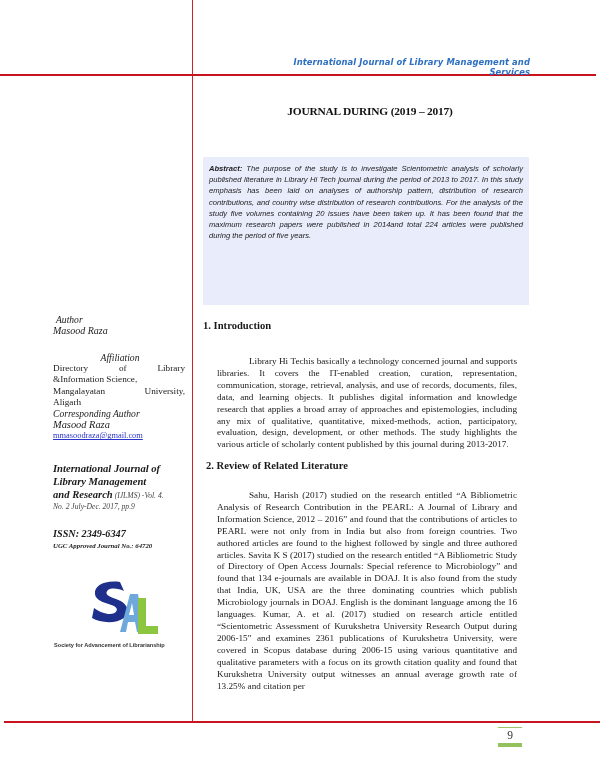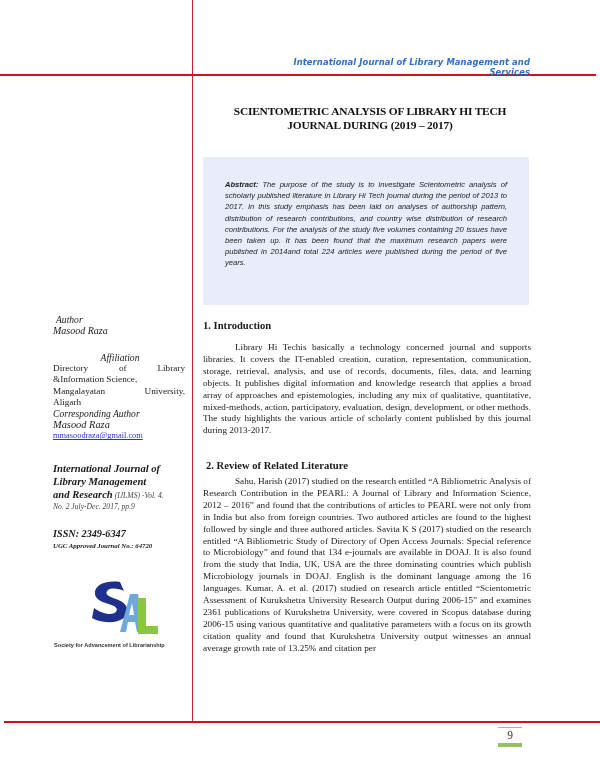--- a/index.html
+++ b/index.html
@@ -20,21 +20,21 @@
     position: absolute; left: 200px; top: 104px; width: 340px; text-align: center;
     font-weight: bold; font-size: 11.4px; line-height: 14px; color: #111; letter-spacing: -0.2px;
   }
   .abstract {
     position: absolute; left: 203px; top: 157px; width: 314px; height: 134px;
     background: #e8ecfb; padding: 6px 6px 8px 6px;
     font-family: "Liberation Sans", sans-serif; font-style: italic; font-size: 7.6px; line-height: 11.2px;
     text-align: justify; color: #222;
   }
   .abstract b { font-style: italic; }
-  .abstract p { margin: 16px; }
+  .abstract p { margin: 0; }
   .abstract .kw { margin-top: 9px; }
 
   .side { position: absolute; left: 53px; width: 132px; font-size: 9.2px; line-height: 11.2px; color: #1a1a1a; }
   .side .bi { font-weight: normal; font-style: italic; }
   .author-block { top: 314px; }
   .author-block .label { font-size: 9.6px; padding-left: 3px; }
   .author-block .name { font-size: 10px; }
   .affil-block { top: 352px; }
   .affil-block .label { font-size: 9.6px; padding-left: 2px; text-align: center; }
   .affil-line { display: flex; justify-content: space-between; }
@@ -51,42 +51,41 @@
   .logo { position: absolute; left: 90px; top: 578px; width: 70px; height: 62px; }
   .logo-caption {
     position: absolute; left: 54px; top: 642px; width: 140px;
     font-family: "Liberation Sans", sans-serif; font-weight: bold; font-size: 5.6px; color: #333; white-space: nowrap;
   }
 
   .body-col {
     position: absolute; left: 203px; width: 328px; font-size: 9.2px; line-height: 11.9px;
     text-align: justify; color: #1a1a1a;
   }
-  .body-col p { margin: 0; text-indent: 32px; }
+  .body-col p { margin: 14px; text-indent: 32px; }
   .h1 { position: absolute; left: 203px; top: 320px; font-weight: bold; font-size: 10.6px; }
   .h2 { position: absolute; left: 206px; top: 460px; font-weight: bold; font-size: 10.6px; }
   .intro { top: 342px; }
   .review { top: 476px; }
 
   .pageno-wrap { position: absolute; left: 498px; top: 727px; width: 24px; text-align: center; }
   .pageno-line { height: 1px; background: #9cc56a; }
   .pageno { font-size: 11.5px; line-height: 15px; color: #333; }
   .pageno-bar { height: 4px; background: #93c15b; }
 </style>
 </head>
 <body>
 
 <div class="rule-v"></div>
 <div class="rule-h-top"></div>
 <div class="rule-h-bot"></div>
 
 <div class="running-head">International Journal of Library Management and Services</div>
 
 <div class="title">
-  <div>SCIENTOMETRIC ANALYSIS OF LIBRARY HI TECH</div>
   <div>JOURNAL DURING (2019 – 2017)</div>
 </div>
 
 <div class="abstract">
   <p><b>Abstract:</b><span> The purpose of the study is to investigate Scientometric analysis of scholarly published literature in Library Hi Tech journal during the period of 2013 to 2017. In this study emphasis has been laid on analyses of authorship pattern, distribution of research contributions, and country wise distribution of research contributions. For the analysis of the study five volumes containing 20 issues have been taken up. It has been found that the maximum research papers were published in 2014and total 224 articles were published during the period of five years.</span></p>
 </div>
 
 <div class="side author-block">
   <div class="bi label">Author</div>
   <div class="bi name">Masood Raza</div>

